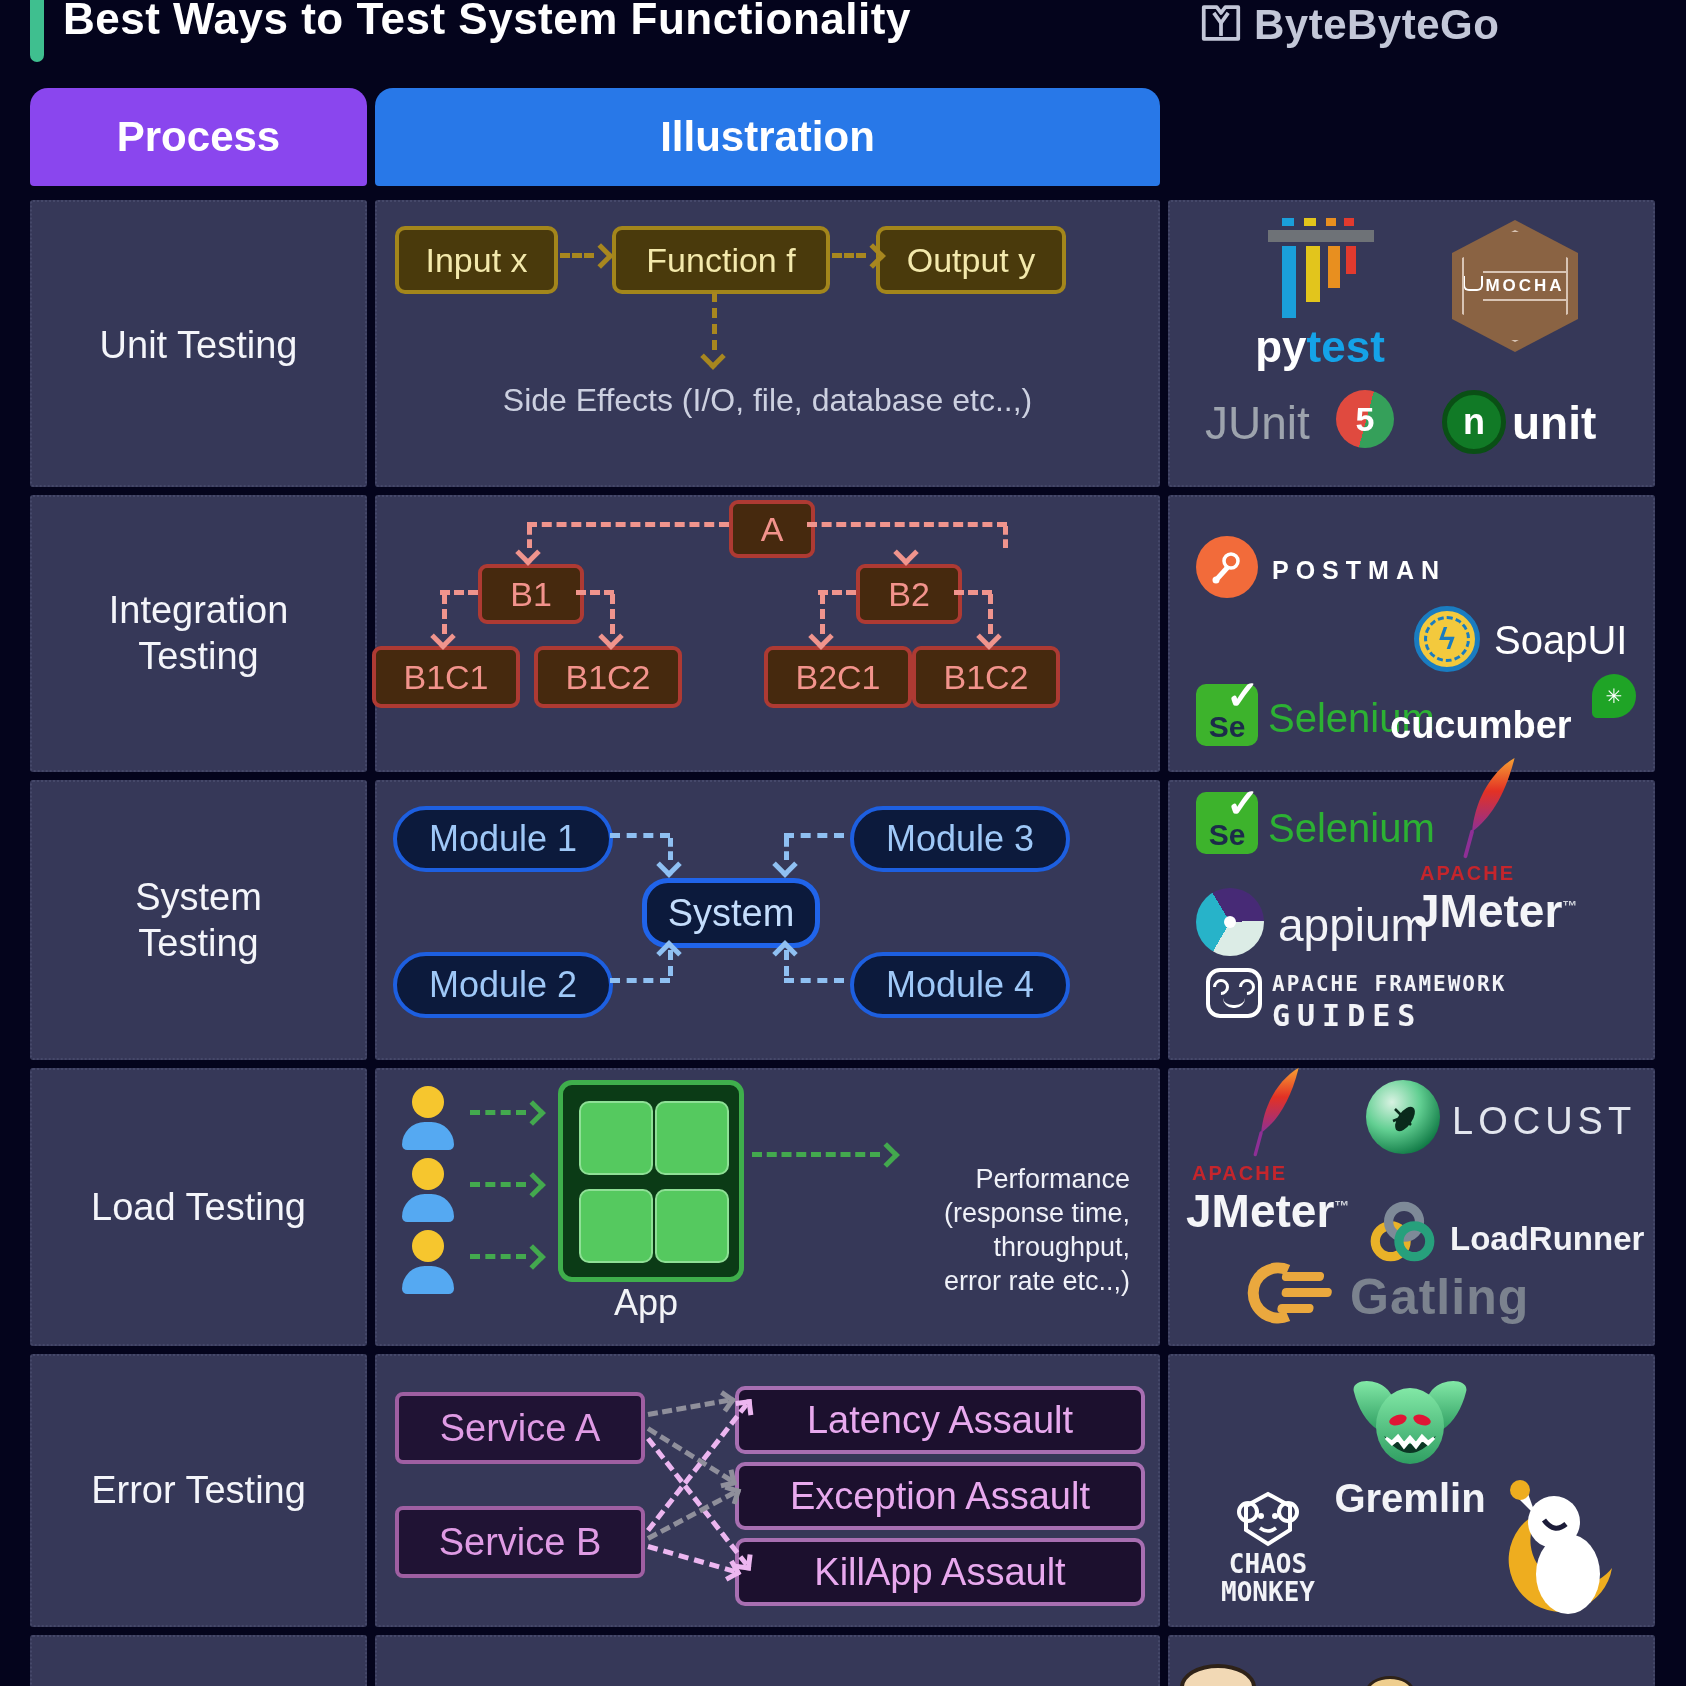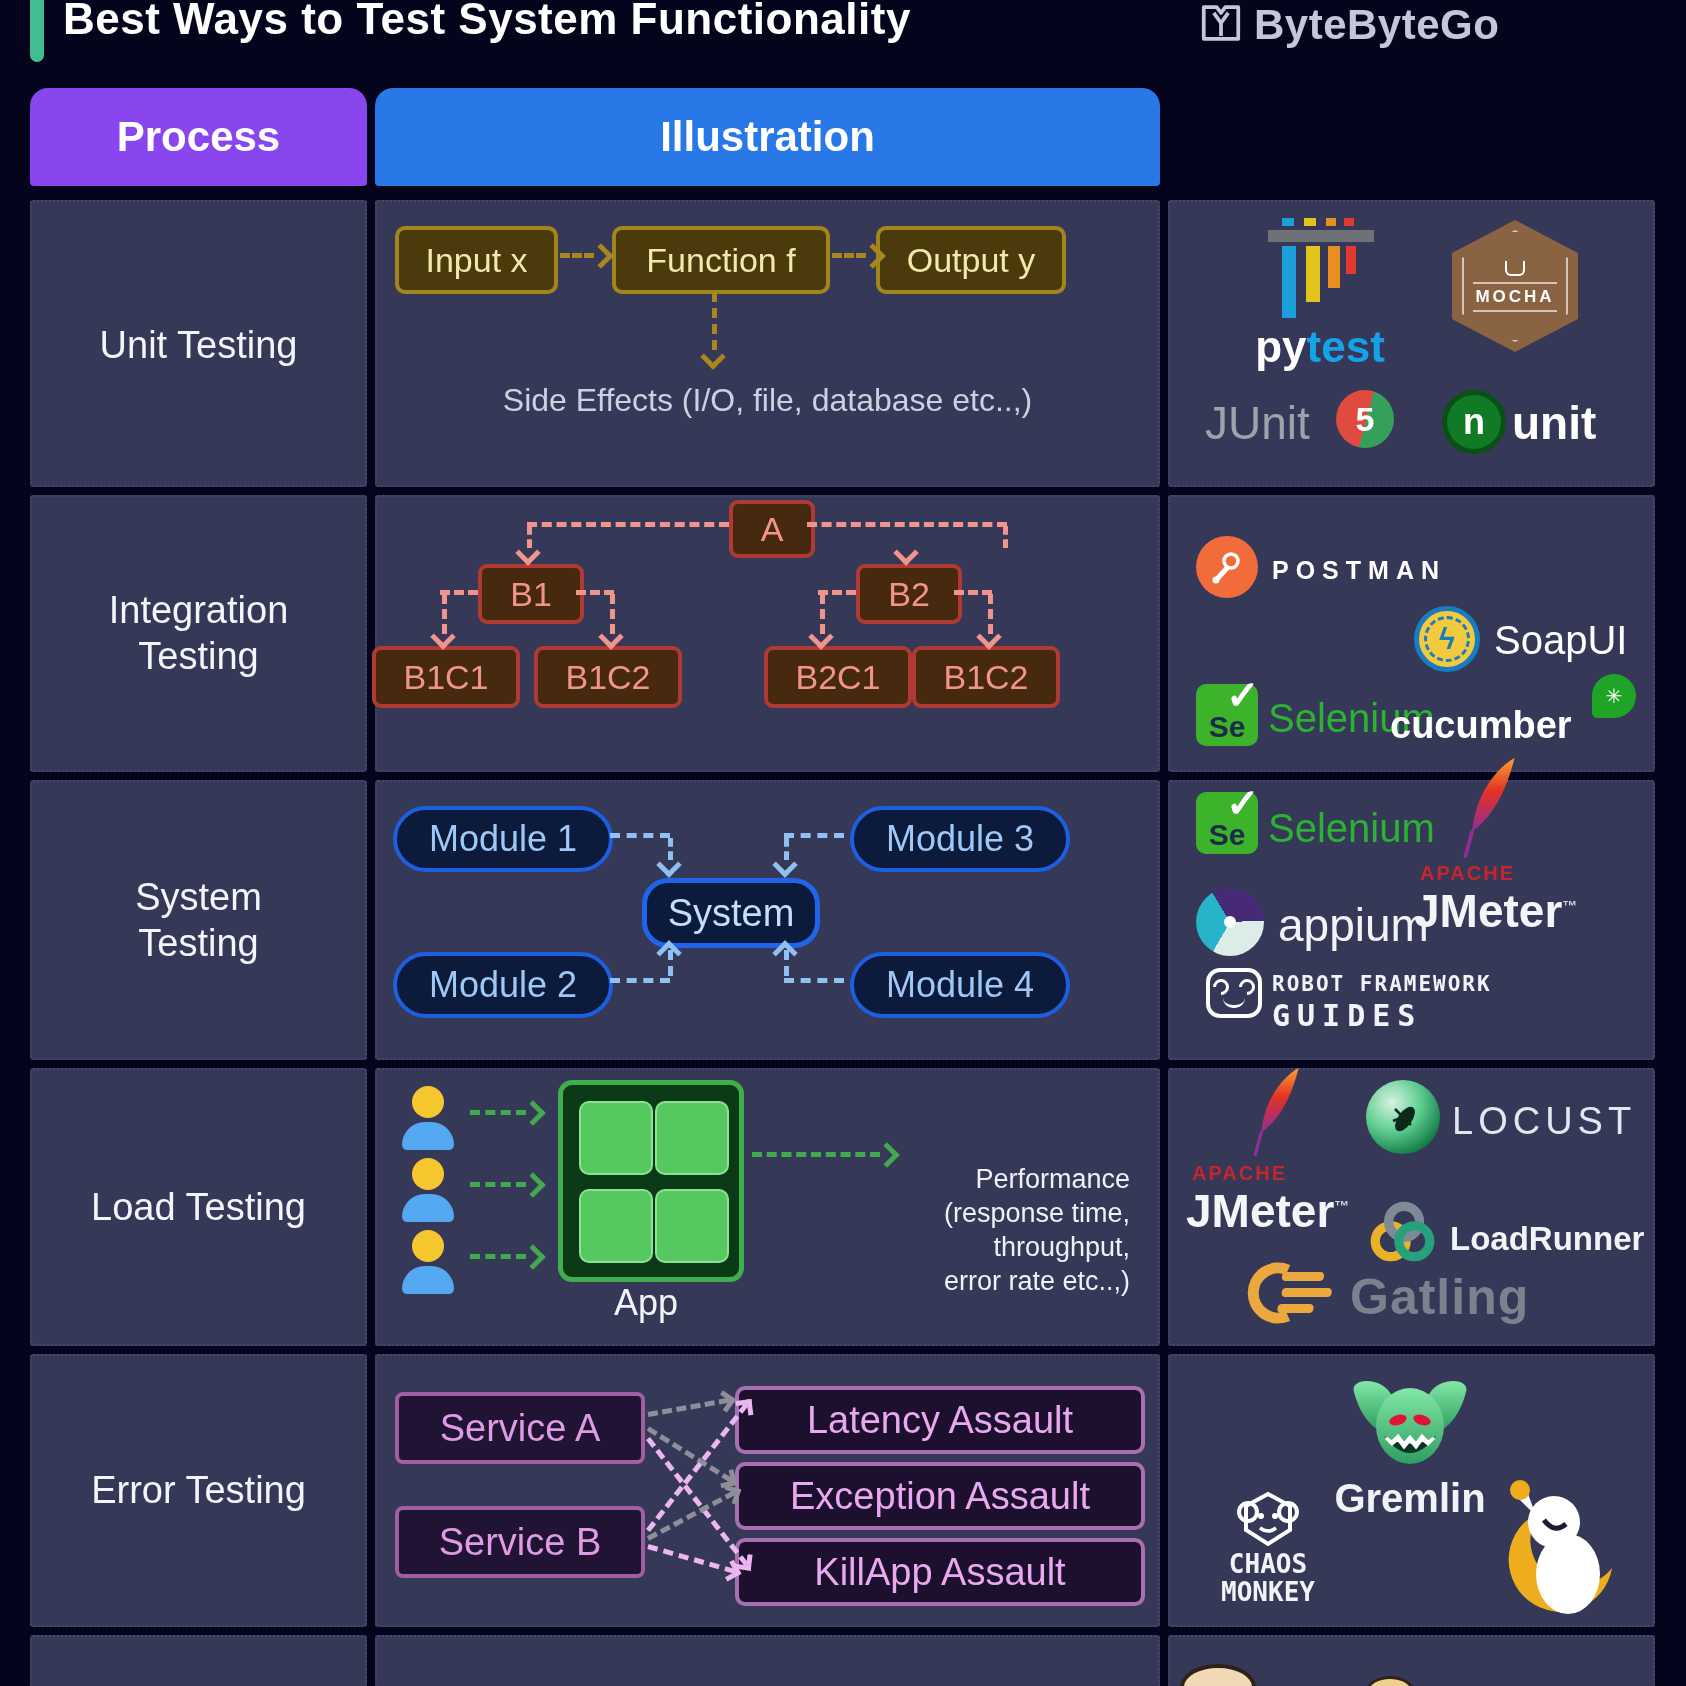--- a/index.html
+++ b/index.html
@@ -62,21 +62,21 @@
   .arr.gry{border-color:#8f8f9b;} .arr.lav{border-color:#ecb6f0;}
   
   .tool-txt{color:#f2f3f7;}
   .mono{font-family:"DejaVu Sans Mono",monospace;}
   
   .pt-bar{position:absolute;background:#6e7277;}
   .pytest-word{font-size:44px;font-weight:bold;}
   .pytest-word .b{color:#14a3e8;}
   
   .hex{clip-path:polygon(50% 0,100% 25%,100% 75%,50% 100%,0 75%,0 25%);}
-  .mocha{background:#8a6343;width:126px;height:132px;display:flex;flex-direction:column;
+  .mocha{background:#8a6343;width:126px;height:132px;display:flex;flex-direction:row;
          align-items:center;justify-content:center;}
   .mocha-inner{position:absolute;inset:10px;border:2px solid #d8c4b4;}
   .mocha-cup{width:16px;height:13px;border:2px solid #fff;border-top:none;border-radius:0 0 6px 6px;margin-bottom:6px;}
   .mocha-label{font-size:17px;font-weight:bold;letter-spacing:3px;border-top:2px solid #d8c4b4;
                border-bottom:2px solid #d8c4b4;padding:3px 2px;}
   
   .junit-word{font-size:46px;color:#9da3ad;font-weight:500;}
   .junit-circle{width:58px;height:58px;border-radius:50%;background:linear-gradient(105deg,#e04a3f 52%,#35a05a 52%);
                 display:flex;align-items:center;justify-content:center;font-size:34px;font-weight:bold;}
   .nunit-circle{width:54px;height:54px;border-radius:50%;background:#117a26;border:5px solid #0a4f15;
@@ -298,21 +298,21 @@
   </div>
   <div class="abs appium-circle" style="left:1196px;top:888px"></div>
   <div class="abs appium-word tool-txt" style="left:1278px;top:898px">appium</div>
   <div class="abs robot-icon" style="left:1206px;top:968px">
     <div class="robot-eyes">
         <span class="robot-eye"></span>
         <span class="robot-eye"></span>
       </div>
     <div class="robot-mouth"></div>
   </div>
-  <div class="abs robot-t1 mono tool-txt" style="left:1272px;top:972px">ROBOT FRAMEWORK</div>
+  <div class="abs robot-t1 mono tool-txt" style="left:1272px;top:972px">APACHE FRAMEWORK</div>
   <div class="abs robot-t2 mono tool-txt" style="left:1272px;top:998px">GUIDES</div>
 
   <div class="abs head-dot" style="left:412px;top:1086px"></div>
   <div class="abs body-shape" style="left:402px;top:1122px"></div>
   <div class="abs head-dot" style="left:412px;top:1158px"></div>
   <div class="abs body-shape" style="left:402px;top:1194px"></div>
   <div class="abs head-dot" style="left:412px;top:1230px"></div>
   <div class="abs body-shape" style="left:402px;top:1266px"></div>
   <div class="abs hd grn" style="left:470px;top:1110px;width:56px"></div>
   <div class="abs ch r grn" style="left:524px;top:1104px"></div>

